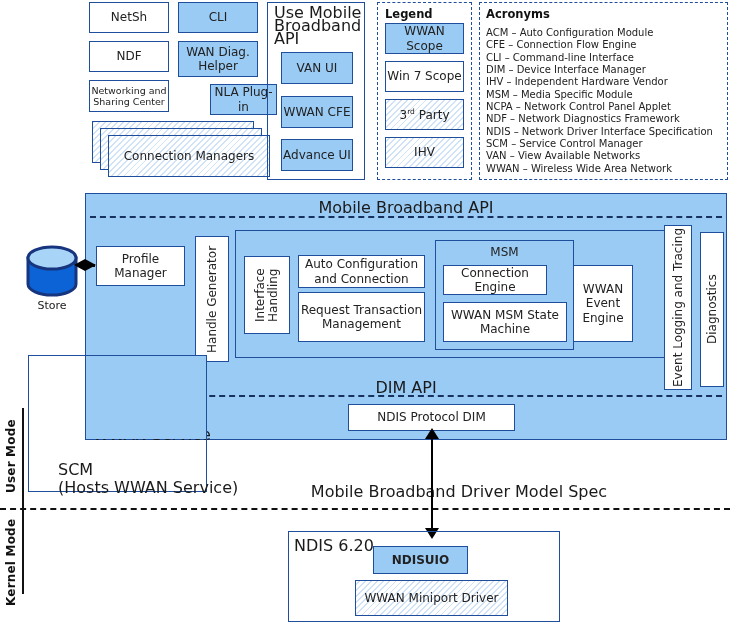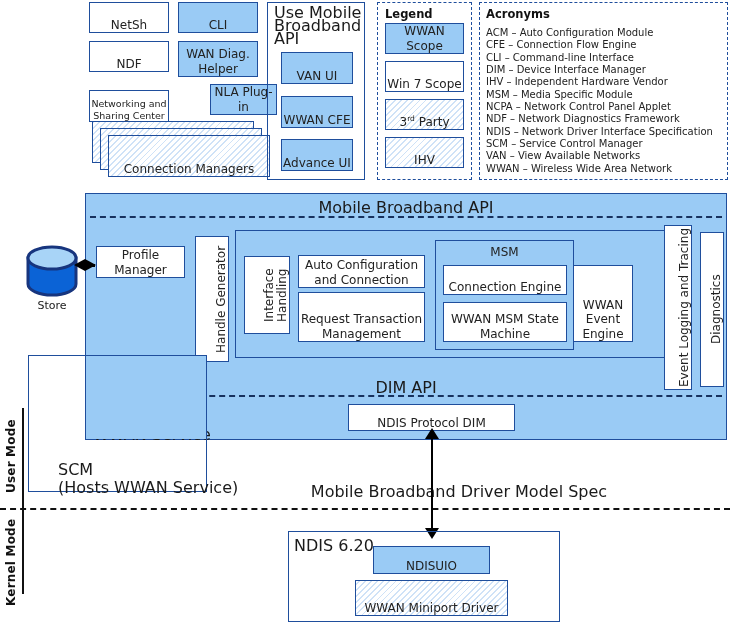--- a/index.html
+++ b/index.html
@@ -6,21 +6,21 @@
   body{
     width:730px;height:622px;position:relative;overflow:hidden;
     font-family:"DejaVu Sans","Liberation Sans",sans-serif;
     color:#1a1a1a;
   }
   .abs{position:absolute;box-sizing:border-box;}
   
   .box{
     position:absolute;box-sizing:border-box;
     border:1.4px solid #1f4e9c;background:#ffffff;
-    display:flex;align-items:flex-end;justify-content:center;
+    display:flex;align-items:center;justify-content:center;
     text-align:center;font-size:12px;line-height:1.2;color:#222;
   }
   .box.blue{background:#9acbf5;}
   .box.hatch{
     background-color:#ffffff;
     background-image:repeating-linear-gradient(-45deg,
         #ffffff 0px,#ffffff 3px,
         #cfe2f7 3px,#cfe2f7 4.3px);
   }
   .box.nofill{background:transparent;}
@@ -91,21 +91,21 @@
 </div>
 
 <div class="box f12" style="left:89px;top:41px;width:80px;height:31px;">
   <span>NDF</span>
 </div>
 
 <div class="box blue f12" style="left:178px;top:41px;width:80px;height:36px;">
   <span>WAN Diag. Helper</span>
 </div>
 
-<div class="box small" style="left:89px;top:80px;width:80px;height:32px;margin-top:10px;">
+<div class="box small" style="left:89px;top:80px;width:80px;height:32px;">
   <span>Networking and Sharing Center</span>
 </div>
 
 <div class="box blue f12" style="left:178px;top:84px;width:67px;height:31px;margin-left:32px;">
   <span>NLA Plug-in</span>
 </div>
 
 <div class="box hatch" style="left:92px;top:121px;width:162px;height:42px;"></div>
 <div class="box hatch" style="left:100px;top:128px;width:162px;height:42px;"></div>
 <div class="box hatch f12" style="left:108px;top:135px;width:162px;height:42px;">
@@ -160,21 +160,21 @@
 
 <div class="lbl center" style="left:406px;top:378px;">
   <span>DIM API</span>
 </div>
 <div class="hdash" style="left:90px;top:395px;width:632px;"></div>
 
 <div class="lbl f13" style="left:93px;top:425px;">
   <span>WWAN Service</span>
 </div>
 
-<div class="box f12" style="left:96px;top:246px;width:89px;height:32px;">
+<div class="box f12" style="left:96px;top:246px;width:89px;height:40px;">
   <span>Profile Manager</span>
 </div>
 
 <div class="box vert f12" style="left:195px;top:236px;width:34px;height:126px;">
   <span>Handle Generator</span>
 </div>
 
 <div class="box nofill" style="left:235px;top:230px;width:452px;height:128px;display:block;"></div>
 
 <div class="box vert f12" style="left:244px;top:256px;width:46px;height:78px;line-height:13px;">
@@ -186,21 +186,21 @@
 </div>
 
 <div class="box f12" style="left:298px;top:292px;width:127px;height:50px;">
   <span>Request Transaction Management</span>
 </div>
 
 <div class="box nofill topcenter f12" style="left:435px;top:240px;width:139px;height:110px;padding-top:4px;">
   <span>MSM</span>
 </div>
 
-<div class="box f12" style="left:443px;top:265px;width:124px;height:30px;">
+<div class="box f12" style="left:443px;top:265px;width:104px;height:30px;">
   <span>Connection Engine</span>
 </div>
 
 <div class="box f12" style="left:443px;top:302px;width:124px;height:40px;">
   <span>WWAN MSM State Machine</span>
 </div>
 
 <div class="box f12" style="left:573px;top:265px;width:60px;height:77px;">
   <span>WWAN Event Engine</span>
 </div>
@@ -254,18 +254,18 @@
 </div>
 
 <div class="arrowline" style="left:431px;top:437px;width:2px;height:100px;"></div>
 <div class="tri" style="left:425px;top:428px;border-left:7px solid transparent;border-right:7px solid transparent;border-bottom:11px solid #000;"></div>
 <div class="tri" style="left:425px;top:528px;border-left:7px solid transparent;border-right:7px solid transparent;border-top:11px solid #000;"></div>
 
 <div class="box nofill" style="left:288px;top:531px;width:272px;height:91px;display:block;"></div>
 <div class="lbl f12" style="left:294px;top:536px;">
   <span>NDIS 6.20</span>
 </div>
-<div class="box blue f12" style="left:373px;top:546px;width:117px;height:28px;">
+<div class="box blue f12" style="left:373px;top:546px;width:95px;height:28px;font-weight:bold;">
   <span>NDISUIO</span>
 </div>
 <div class="box hatch f12" style="left:355px;top:580px;width:153px;height:36px;">
   <span>WWAN Miniport Driver</span>
 </div>
 
 </body></html>

